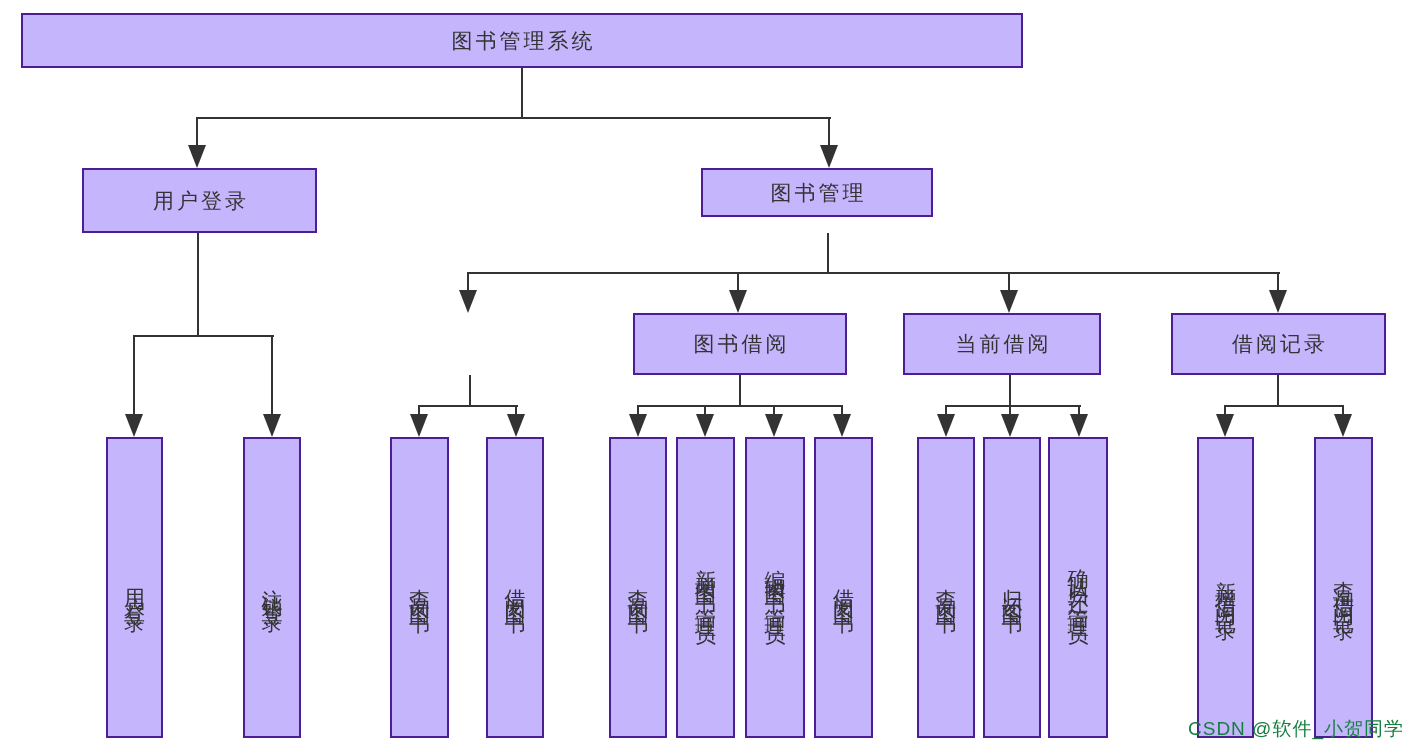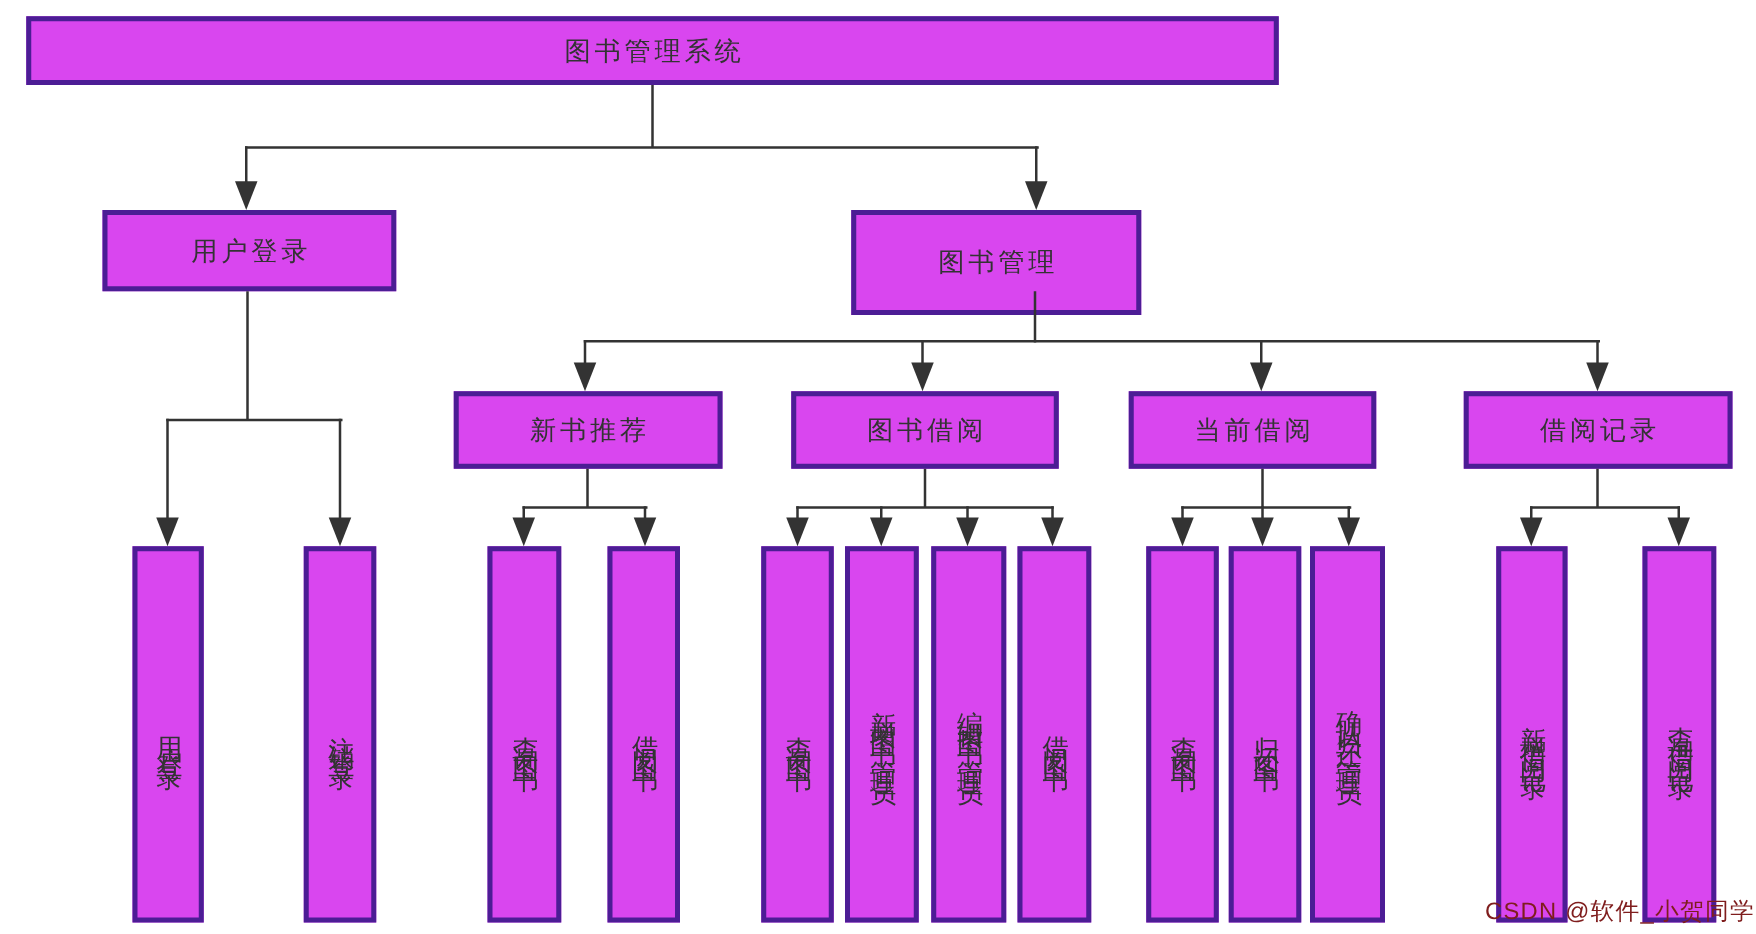--- a/index.html
+++ b/index.html
@@ -7,22 +7,22 @@
     position: relative;
     width: 1405px;
     height: 747px;
     background: #ffffff;
     overflow: hidden;
     font-family: "Liberation Sans", sans-serif;
   }
   .box {
     position: absolute;
     box-sizing: border-box;
-    border: 4px solid #4c1d95;
-    background: #d946ef;
+    border: 2px solid #4c1d95;
+    background: #c4b5fd;
     display: flex;
     align-items: center;
     justify-content: center;
     font-size: 21px;
     color: #333333;
     letter-spacing: 3px;
     text-indent: 3px;
     white-space: nowrap;
   }
   .vbox {
@@ -39,21 +39,21 @@
     width: 0; height: 0;
     border-left: 9px solid transparent;
     border-right: 9px solid transparent;
     border-top: 23px solid #333333;
   }
   .watermark {
     position: absolute;
     left: 1188px;
     top: 716px;
     font-size: 19px;
-    color: #7f1d1d;
+    color: #15803d;
     letter-spacing: 1px;
     white-space: nowrap;
     z-index: 5;
   }
 </style>
 </head>
 <body>
 
 <div class="stage">
 
@@ -61,41 +61,40 @@
 
   <div class="ln" style="left:521px; top:68px; width:2px; height:50px;"></div>
   <div class="ln" style="left:196px; top:117px; width:635px; height:2px;"></div>
 
   <div class="ln" style="left:196px; top:117px; width:2px; height:32px;"></div>
   <div class="ah" style="left:188px; top:145px;"></div>
   <div class="ln" style="left:828px; top:117px; width:2px; height:32px;"></div>
   <div class="ah" style="left:820px; top:145px;"></div>
 
   <div class="box" style="left:82px; top:168px; width:235px; height:65px;">用户登录</div>
-  <div class="box" style="left:681px; top:168px; width:232px; height:84px;">图书管理</div>
+  <div class="box" style="left:701px; top:168px; width:232px; height:49px;">图书管理</div>
 
   <div class="ln" style="left:197px; top:233px; width:2px; height:103px;"></div>
   <div class="ln" style="left:133px; top:335px; width:141px; height:2px;"></div>
   <div class="ln" style="left:133px; top:335px; width:2px; height:81px;"></div>
   <div class="ah" style="left:125px; top:414px;"></div>
   <div class="ln" style="left:271px; top:335px; width:2px; height:81px;"></div>
   <div class="ah" style="left:263px; top:414px;"></div>
 
   <div class="ln" style="left:827px; top:233px; width:2px; height:41px;"></div>
   <div class="ln" style="left:467px; top:272px; width:813px; height:2px;"></div>
   <div class="ln" style="left:467px; top:272px; width:2px; height:20px;"></div>
   <div class="ah" style="left:459px; top:290px;"></div>
   <div class="ln" style="left:737px; top:272px; width:2px; height:20px;"></div>
   <div class="ah" style="left:729px; top:290px;"></div>
   <div class="ln" style="left:1008px; top:272px; width:2px; height:20px;"></div>
   <div class="ah" style="left:1000px; top:290px;"></div>
   <div class="ln" style="left:1277px; top:272px; width:2px; height:20px;"></div>
   <div class="ah" style="left:1269px; top:290px;"></div>
 
-  <div class="box" style="left:363px; top:313px; width:215px; height:62px;">新书推荐</div>
   <div class="box" style="left:633px; top:313px; width:214px; height:62px;font-family:Liberation Serif, serif;">图书借阅</div>
   <div class="box" style="left:903px; top:313px; width:198px; height:62px;">当前借阅</div>
   <div class="box" style="left:1171px; top:313px; width:215px; height:62px;">借阅记录</div>
 
   <div class="ln" style="left:469px; top:375px; width:2px; height:31px;"></div>
   <div class="ln" style="left:418px; top:405px; width:100px; height:2px;"></div>
   <div class="ln" style="left:418px; top:405px; width:2px; height:12px;"></div>
   <div class="ah" style="left:410px; top:414px;"></div>
   <div class="ln" style="left:515px; top:405px; width:2px; height:12px;"></div>
   <div class="ah" style="left:507px; top:414px;"></div>

